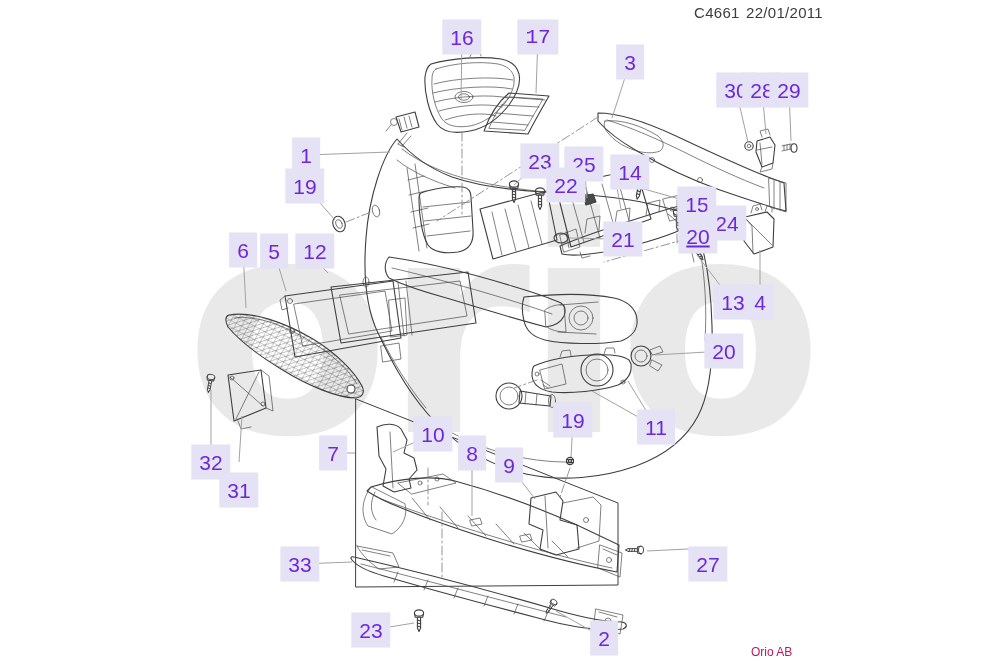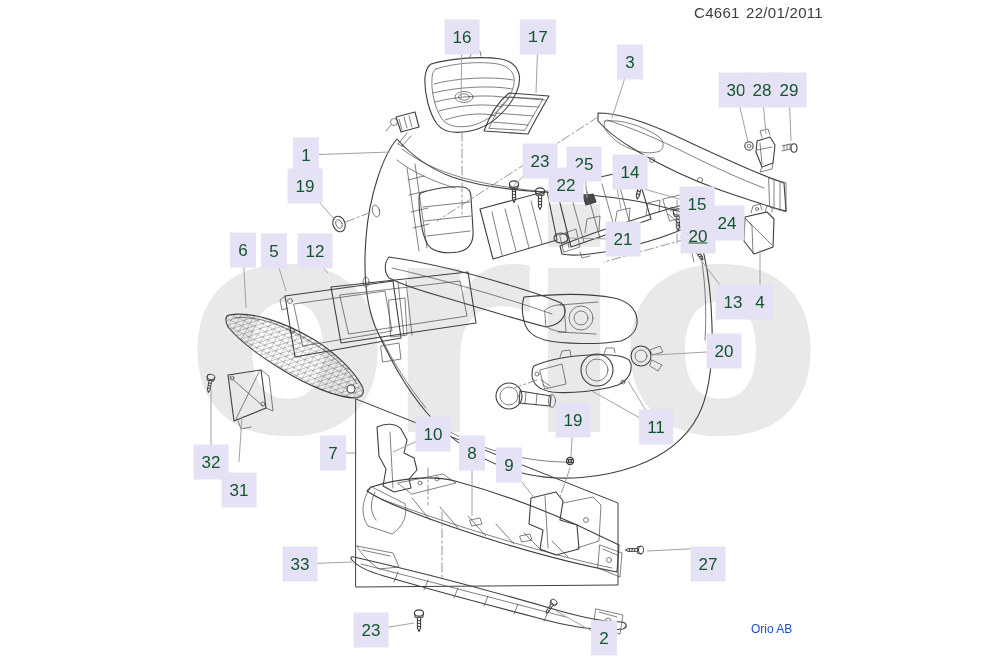--- a/index.html
+++ b/index.html
@@ -2,23 +2,23 @@
 <html><head>
 <meta charset="utf-8">
 <style>
   html,body{margin:0;padding:0;background:#fff;}
   #stage{position:relative;width:1000px;height:664px;background:#ffffff;overflow:hidden;
          font-family:"Liberation Sans",sans-serif;}
   #art{position:absolute;left:0;top:0;}
   .hdr-text{position:absolute;top:4px;font-size:15px;color:#3c3c3c;letter-spacing:.3px;}
   #doc-code{left:694px;}
   #doc-date{left:746px;}
-  #publisher{position:absolute;left:751px;top:622px;font-size:12px;color:#1d4ed8;}
-  .callout{position:absolute;transform:translate(-50%,-50%);background:#e4e2f4;color:#14532d;
-           font-size:17px;line-height:17px;padding:9px 8px;text-align:center;min-width:10px;
+  #publisher{position:absolute;left:751px;top:645px;font-size:12px;color:#be185d;}
+  .callout{position:absolute;transform:translate(-50%,-50%);background:#e4e2f4;color:#6d28d9;
+           font-size:21px;line-height:17px;padding:9px 8px;text-align:center;min-width:10px;
            user-select:none;}
   svg .part{stroke:#3f3f3f;stroke-width:1.1;fill:none;stroke-linejoin:round;stroke-linecap:round;}
   svg .thin{stroke:#4a4a4a;stroke-width:.7;fill:none;}
   svg .dashdot{stroke:#8a8a8a;stroke-width:.9;fill:none;stroke-dasharray:9 3 2 3;}
   svg .leader{stroke:#a2a2a2;stroke-width:1;}
   svg .wm{fill:#e9e9e9;font-family:"DejaVu Sans",sans-serif;font-weight:bold;letter-spacing:-8px;}
 </style>
 </head>
 <body>
 

